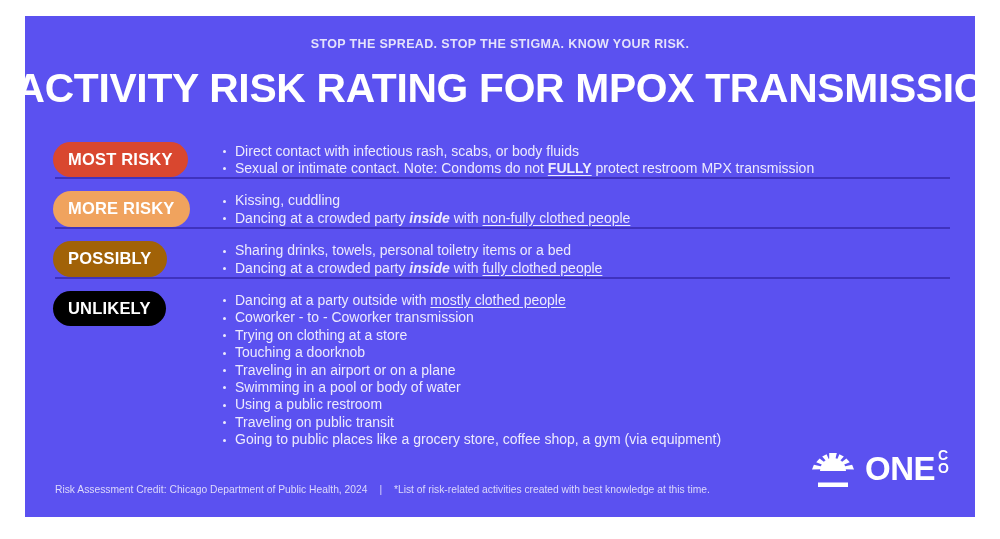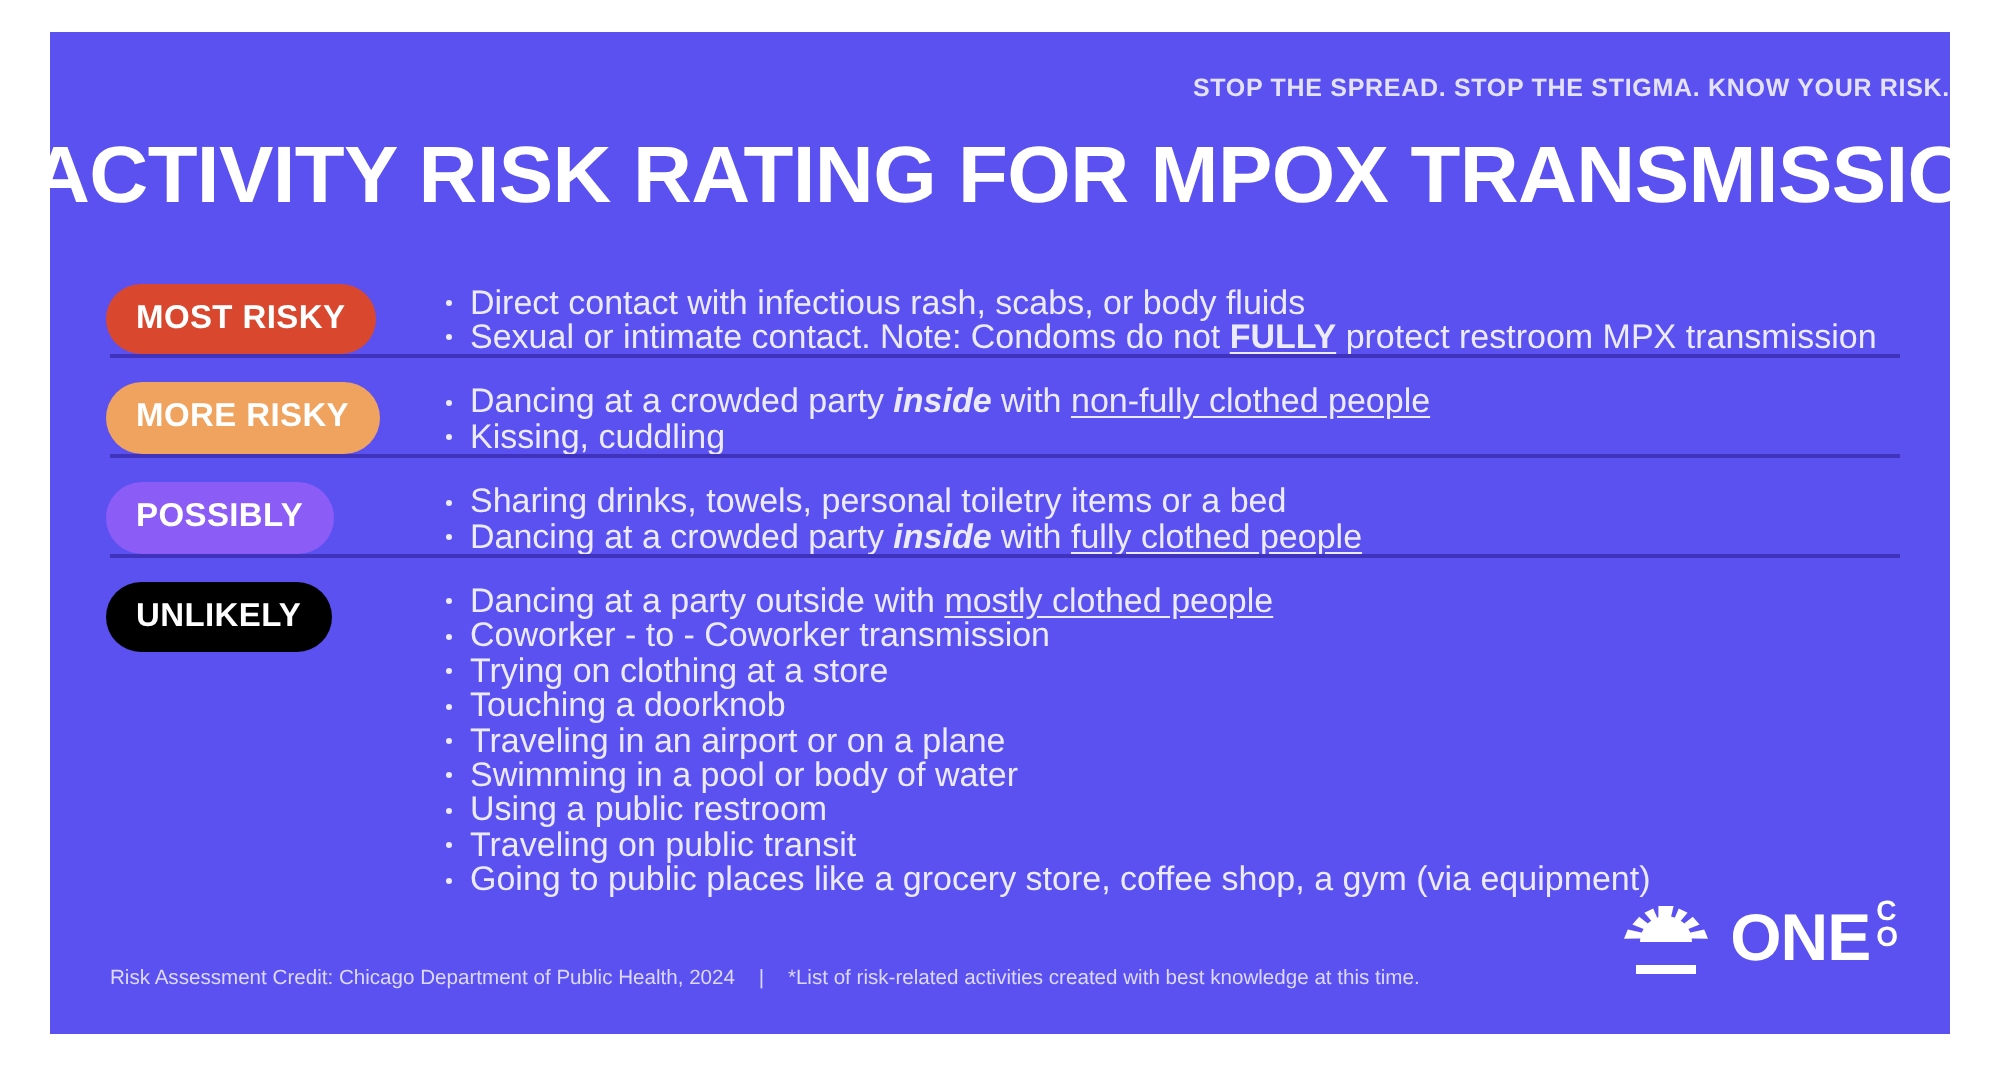--- a/index.html
+++ b/index.html
@@ -21,21 +21,21 @@
     top: 16px;
     width: 950px;
     height: 501px;
     background: #5b51f0;
     box-sizing: border-box;
     overflow: hidden;
   }
 
   
   .subtitle {
-    text-align: right;
+    text-align: center;
     color: #e4e2fb;
     font-size: 12.5px;
     font-weight: 700;
     letter-spacing: 0.35px;
     padding-top: 22px;
     line-height: 1;
   }
   .title {
     text-align: center;
     color: #ffffff;
@@ -93,21 +93,21 @@
     padding-top: 2px;
   }
   ul.bullet-list {
     margin: 0;
     padding: 0;
     list-style: none;
   }
   ul.bullet-list li {
     position: relative;
     color: #eceafd;
-    font-size: 17px;
+    font-size: 14px;
     line-height: 17.4px;
     padding-left: 14px;
     white-space: nowrap;
   }
   ul.bullet-list li::before {
     content: "";
     position: absolute;
     left: 2px;
     top: 7.5px;
     width: 3px;
@@ -188,28 +188,28 @@
             <li><span>Direct contact with infectious rash, scabs, or body fluids</span></li>
             <li><span>Sexual or intimate contact. Note: Condoms do not </span><span class="bu">FULLY</span><span> protect restroom MPX transmission</span></li>
           </ul>
         </div>
       </div>
       <div class="row">
         <div class="divider"></div>
         <div class="badge-cell"><span class="badge" style="background: rgb(240, 163, 94);">MORE RISKY</span></div>
         <div class="bullets">
           <ul class="bullet-list">
+            <li><span>Kissing, cuddling</span></li>
             <li><span>Dancing at a crowded party </span><span class="bi">inside</span><span> with </span><span class="u">non-fully clothed people</span></li>
-            <li><span>Kissing, cuddling</span></li>
           </ul>
         </div>
       </div>
       <div class="row">
         <div class="divider"></div>
-        <div class="badge-cell"><span class="badge" style="background: #8b5cf6;">POSSIBLY</span></div>
+        <div class="badge-cell"><span class="badge" style="background: #a16207;">POSSIBLY</span></div>
         <div class="bullets">
           <ul class="bullet-list">
             <li><span>Sharing drinks, towels, personal toiletry items or a bed</span></li>
             <li><span>Dancing at a crowded party </span><span class="bi">inside</span><span> with </span><span class="u">fully clothed people</span></li>
           </ul>
         </div>
       </div>
       <div class="row">
         <div class="divider"></div>
         <div class="badge-cell"><span class="badge" style="background: #000000;">UNLIKELY</span></div>

